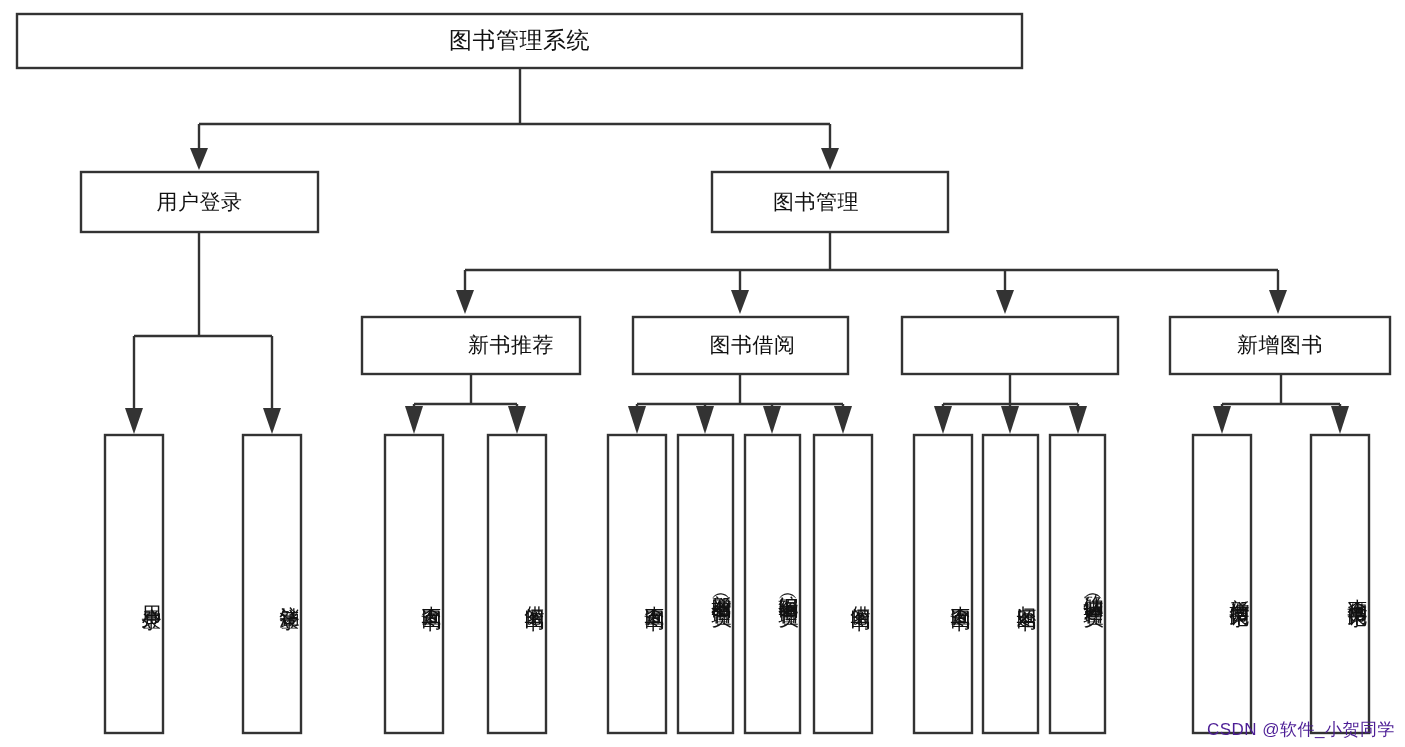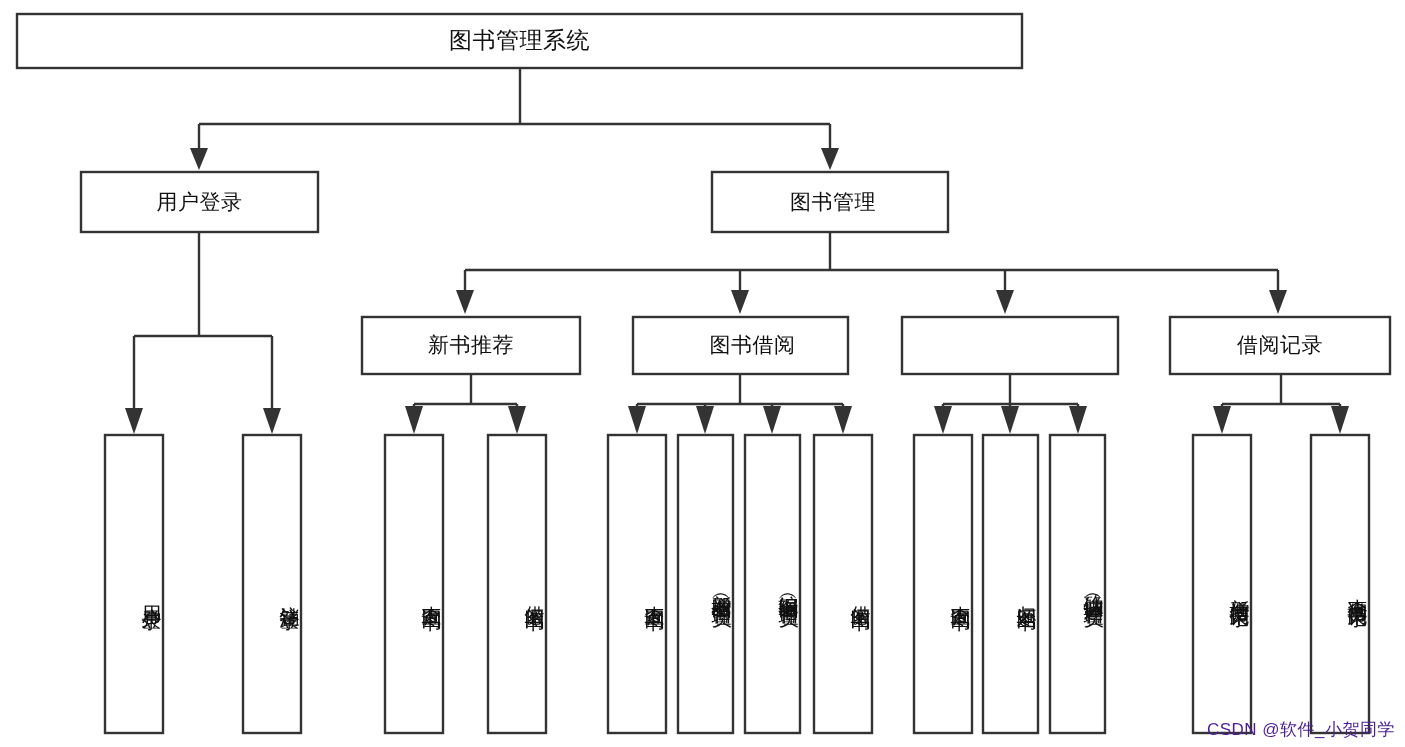--- a/index.html
+++ b/index.html
@@ -174,25 +174,25 @@
     <rect class="node-box" x="1050" y="435" width="55" height="298"></rect>
 
     <rect class="node-box" x="1193" y="435" width="58" height="298"></rect>
     <rect class="node-box" x="1311" y="435" width="58" height="298"></rect>
 
   </svg>
 
   <div class="node-label" style="left:17px; top:14px; width:1005px; height:54px; font-size:23px;">图书管理系统</div>
 
   <div class="node-label" style="left:81px; top:172px; width:237px; height:60px;">用户登录</div>
-  <div class="node-label" style="left:712px; top:172px; width:208px; height:60px;margin-left:17px;">图书管理</div>
-
-  <div class="node-label" style="left:362px; top:317px; width:218px; height:57px;">新书推荐</div>
+  <div class="node-label" style="left:712px; top:172px; width:208px; height:60px;">图书管理</div>
+
+  <div class="node-label" style="left:362px; top:317px; width:218px; height:57px;padding-left:40px;">新书推荐</div>
   <div class="node-label" style="left:633px; top:317px; width:239px; height:57px;">图书借阅</div>
-  <div class="node-label" style="left:1170px; top:317px; width:220px; height:57px;">借阅记录</div>
+  <div class="node-label" style="left:1170px; top:317px; width:220px; height:57px;">新增图书</div>
 
   <div class="node-label vertical" style="left:105px; top:470px; width:58px; height:240px;">用户登录</div>
   <div class="node-label vertical" style="left:243px; top:470px; width:58px; height:240px;">注销登录</div>
 
   <div class="node-label vertical" style="left:385px; top:470px; width:58px; height:240px;">查询图书</div>
   <div class="node-label vertical" style="left:488px; top:470px; width:58px; height:240px;">借阅图书</div>
 
   <div class="node-label vertical" style="left:608px; top:470px; width:58px; height:240px;">查询图书</div>
   <div class="node-label vertical" style="left:678px; top:440px; width:55px; height:288px;">新增图书（管理员）</div>
   <div class="node-label vertical" style="left:745px; top:440px; width:55px; height:288px;">编辑图书（管理员）</div>

